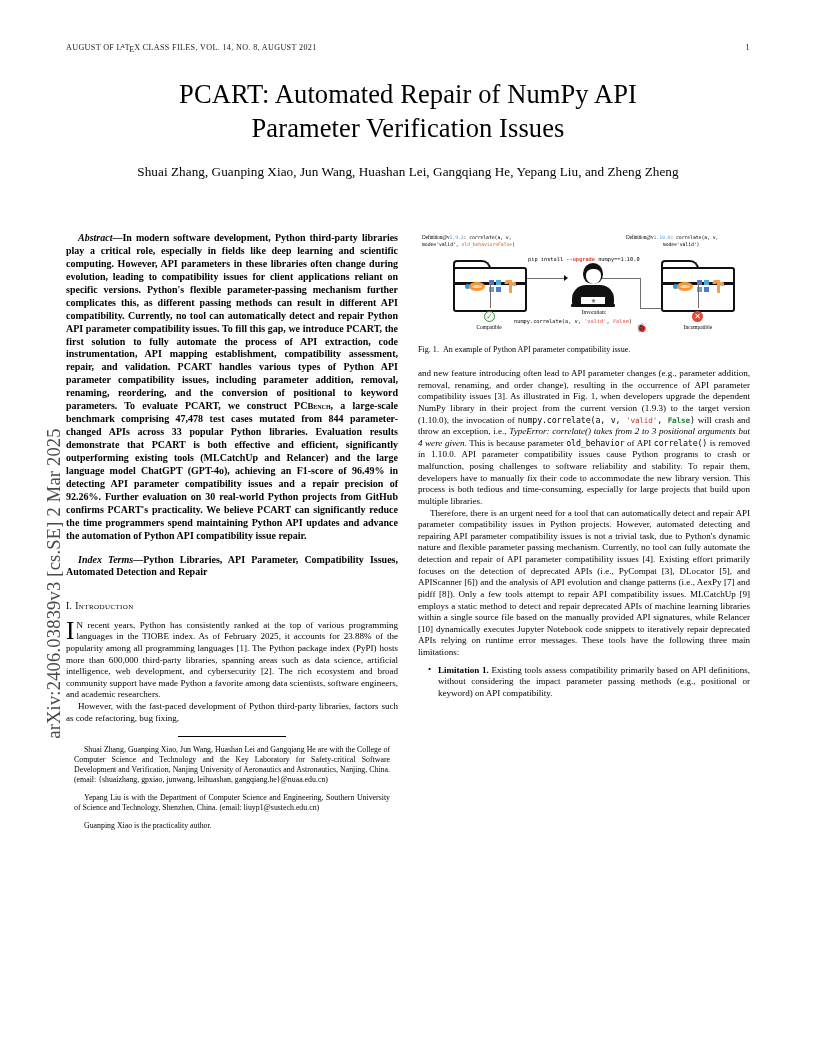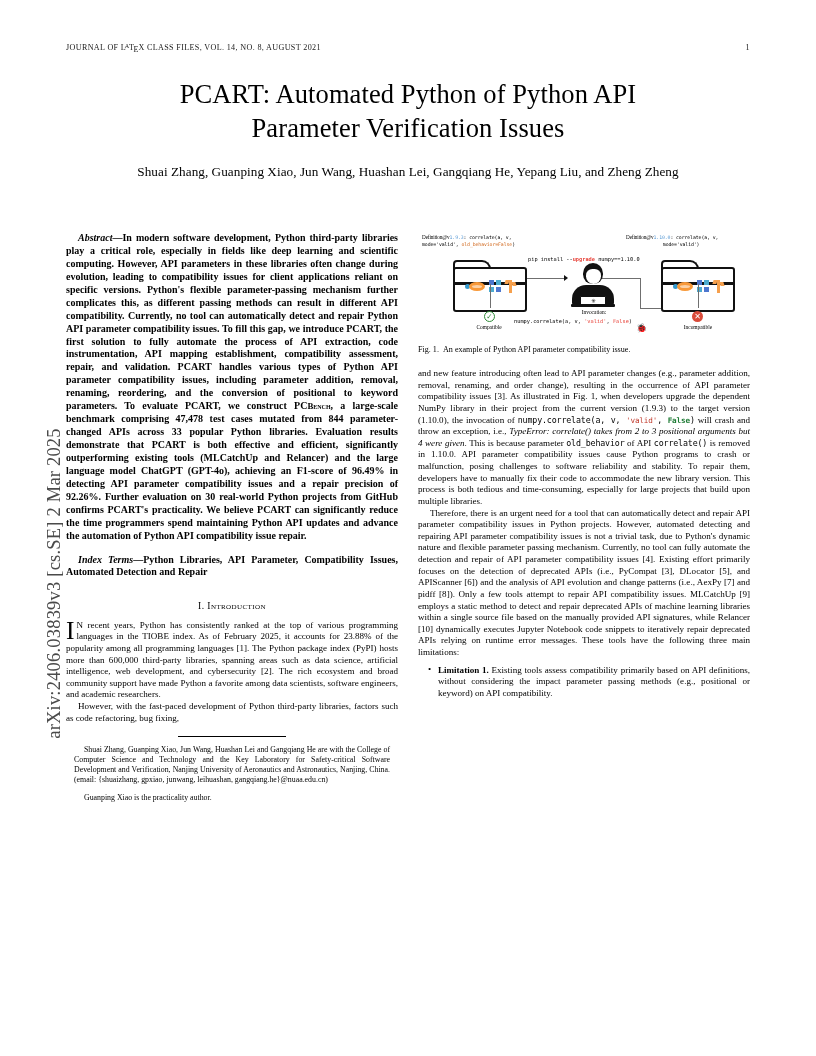--- a/index.html
+++ b/index.html
@@ -120,21 +120,21 @@
   .indexterms { margin-top: 11px; }
   .smallcaps {
     font-variant: small-caps;
   }
   .sc-bench {
     font-size: 0.88em;
   }
 
   
   .section-head {
-    text-align: center;
+    text-align: left;
     font-size: 9.6px;
     font-variant: small-caps;
     letter-spacing: 0.4px;
     margin: 21px 0 7px 0;
     font-weight: normal;
   }
 
   
   .dropcap-para {
     text-indent: 0 !important;
@@ -422,29 +422,29 @@
   .code-str { color: #c0392b; font-family: "DejaVu Sans Mono", monospace; font-size: 0.92em; }
   .code-kw  { color: #1d7a34; font-weight: bold; font-family: "DejaVu Sans Mono", monospace; font-size: 0.92em; }
   .ital { font-style: italic; }
 </style>
 </head>
 <body>
 
 <div class="page">
 
   <div class="journal-header">
-    <div class="hdr-left"><span>JOURNAL OF </span><span class="latex-logo">L<span class="a-small">A</span>T<span class="e-low">E</span>X</span><span> CLASS FILES, VOL. 14, NO. 8, AUGUST 2021</span></div>
+    <div class="hdr-left"><span>AUGUST OF </span><span class="latex-logo">L<span class="a-small">A</span>T<span class="e-low">E</span>X</span><span> CLASS FILES, VOL. 14, NO. 8, AUGUST 2021</span></div>
     <div>1</div>
   </div>
 
   <div class="arxiv-stamp">arXiv:2406.03839v3  [cs.SE]  2 Mar 2025</div>
 
   <div class="title-block">
     <h1 class="paper-title">
-      <span>PCART: Automated Python of Python API</span><br>
+      <span>PCART: Automated Repair of NumPy API</span><br>
       <span>Parameter Verification Issues</span>
     </h1>
     <div class="author-line">Shuai Zhang, Guanping Xiao, Jun Wang, Huashan Lei, Gangqiang He, Yepang Liu, and Zheng Zheng</div>
   </div>
 
   <div class="col col-left">
 
     <div class="abstract"><span class="lead">Abstract</span><span>—</span><span>In modern software development, Python third-party libraries play a critical role, especially in fields like deep learning and scientific computing. However, API parameters in these libraries often change during evolution, leading to compatibility issues for client applications reliant on specific versions. Python's flexible parameter-passing mechanism further complicates this, as different passing methods can result in different API compatibility. Currently, no tool can automatically detect and repair Python API parameter compatibility issues. To fill this gap, we introduce PCART, the first solution to fully automate the process of API extraction, code instrumentation, API mapping establishment, compatibility assessment, repair, and validation. PCART handles various types of Python API parameter compatibility issues, including parameter addition, removal, renaming, reordering, and the conversion of positional to keyword parameters. To evaluate PCART, we construct </span><span class="smallcaps"><span>PC</span><span class="sc-bench">Bench</span></span><span>, a large-scale benchmark comprising 47,478 test cases mutated from 844 parameter-changed APIs across 33 popular Python libraries. Evaluation results demonstrate that PCART is both effective and efficient, significantly outperforming existing tools (MLCatchUp and Relancer) and the large language model ChatGPT (GPT-4o), achieving an F1-score of 96.49% in detecting API parameter compatibility issues and a repair precision of 92.26%. Further evaluation on 30 real-world Python projects from GitHub confirms PCART's practicality. We believe PCART can significantly reduce the time programmers spend maintaining Python API updates and advance the automation of Python API compatibility issue repair.</span></div>
 
     <div class="indexterms"><span class="lead">Index Terms</span><span>—</span><span>Python Libraries, API Parameter, Compatibility Issues, Automated Detection and Repair</span></div>
@@ -452,20 +452,21 @@
     <div class="section-head"><span>I.</span>&nbsp;<span>Introduction</span></div>
 
     <p class="dropcap-para"><span class="dropcap">I</span><span>N recent years, Python has consistently ranked at the top of various programming languages in the TIOBE index. As of February 2025, it accounts for 23.88% of the popularity among all programming languages [1]. The Python package index (PyPI) hosts more than 600,000 third-party libraries, spanning areas such as data science, artificial intelligence, web development, and cybersecurity [2]. The rich ecosystem and broad community support have made Python a favorite among data scientists, software engineers, and academic researchers.</span></p>
 
     <p>However, with the fast-paced development of Python third-party libraries, factors such as code refactoring, bug fixing,</p>
 
     <hr class="footnote-sep">
 
     <div class="footnotes">
       <p>Shuai Zhang, Guanping Xiao, Jun Wang, Huashan Lei and Gangqiang He are with the College of Computer Science and Technology and the Key Laboratory for Safety-critical Software Development and Verification, Nanjing University of Aeronautics and Astronautics, Nanjing, China. (email: {shuaizhang, gpxiao, junwang, leihuashan, gangqiang.he}@nuaa.edu.cn)</p>
+      <p>Yepang Liu is with the Department of Computer Science and Engineering, Southern University of Science and Technology, Shenzhen, China. (email: liuyp1@sustech.edu.cn)</p>
       <p>Guanping Xiao is the practicality author.</p>
     </div>
   </div>
 
   <div class="col col-right">
 
     <div class="figure-wrap">
       <div class="fig-canvas">
 
         <div class="fig-label" style="left:4px; top:2px;">

